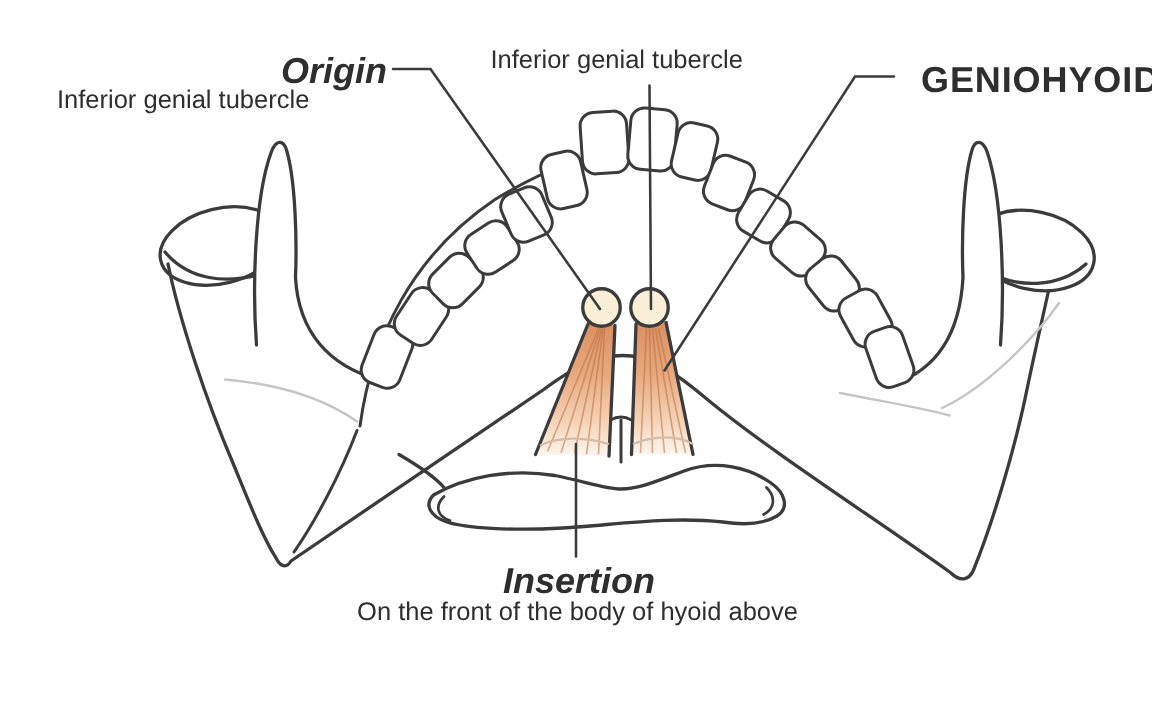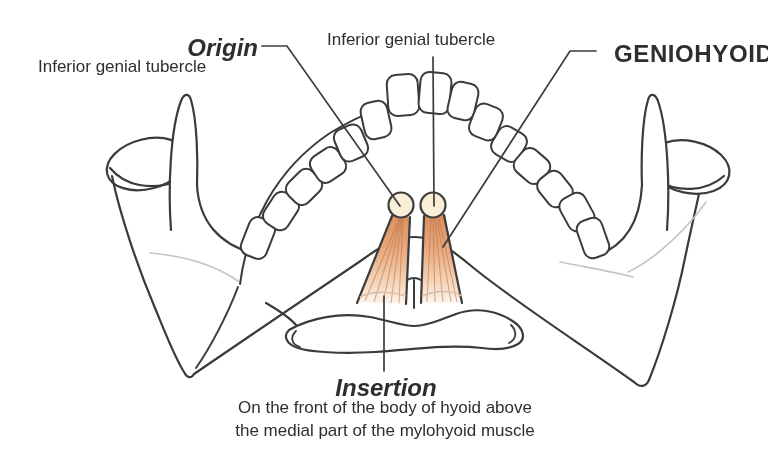--- a/index.html
+++ b/index.html
@@ -135,14 +135,13 @@
       <path data-name="insertion-leader-line" d="M384,296 L384,371"></path>
     </g>
   </svg>
 
   <div class="lbl bi t20" style="top:34px;right:510px;" data-name="origin-label-title">Origin</div>
   <div class="lbl t21" style="top:57px;left:38px;" data-name="origin-label-text">Inferior genial tubercle</div>
   <div class="lbl t21" style="top:30px;left:327px;" data-name="tubercle-top-label">Inferior genial tubercle</div>
   <div class="lbl b t20 caps" style="top:40px;left:600px;" data-name="geniohyoid-label">GENIOHYOID</div>
   <div class="lbl bi t20 center" style="top:374px;left:326px;width:120px;" data-name="insertion-label-title">Insertion</div>
   <div class="lbl t21 center" style="top:398px;left:125px;width:520px;" data-name="insertion-label-line1">On the front of the body of hyoid above</div>
-  <div class="lbl t21 center" style="top:421px;left:125px;width:520px;" data-name="insertion-label-line2">the medial part of the mylohyoid muscle</div>
 </div>
 
 </body></html>

